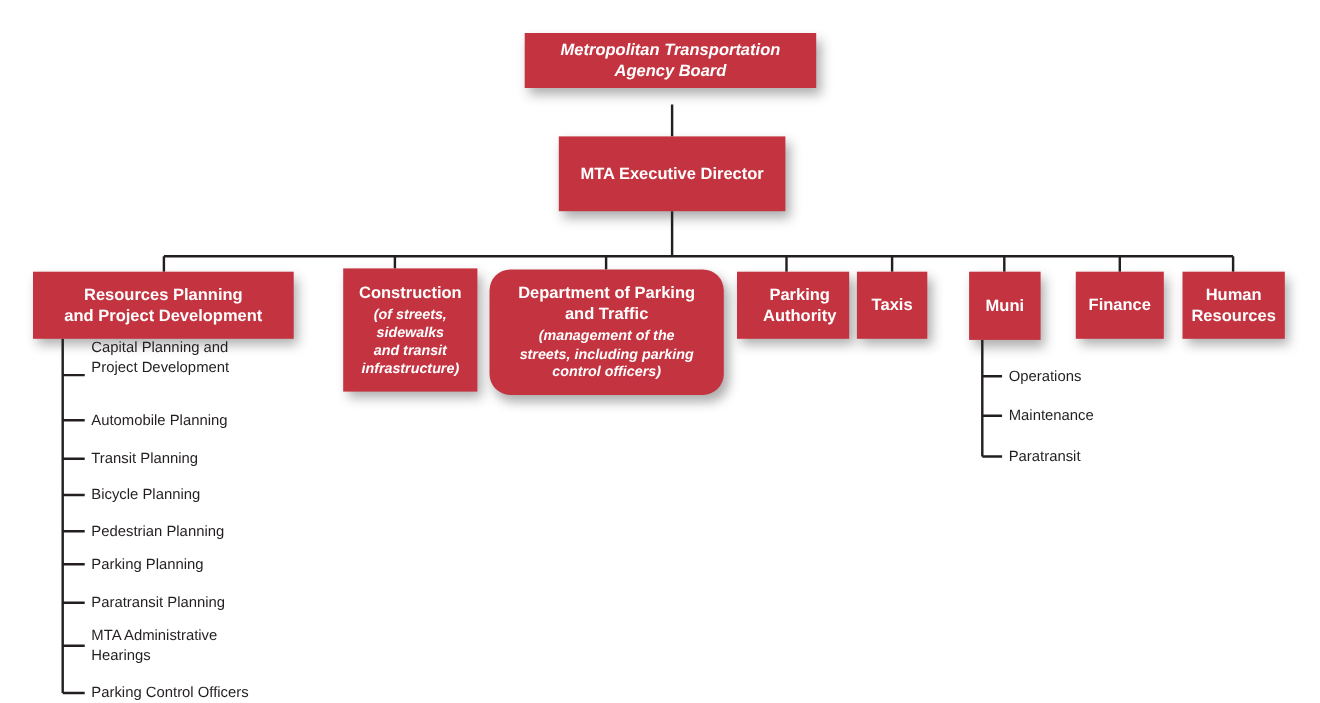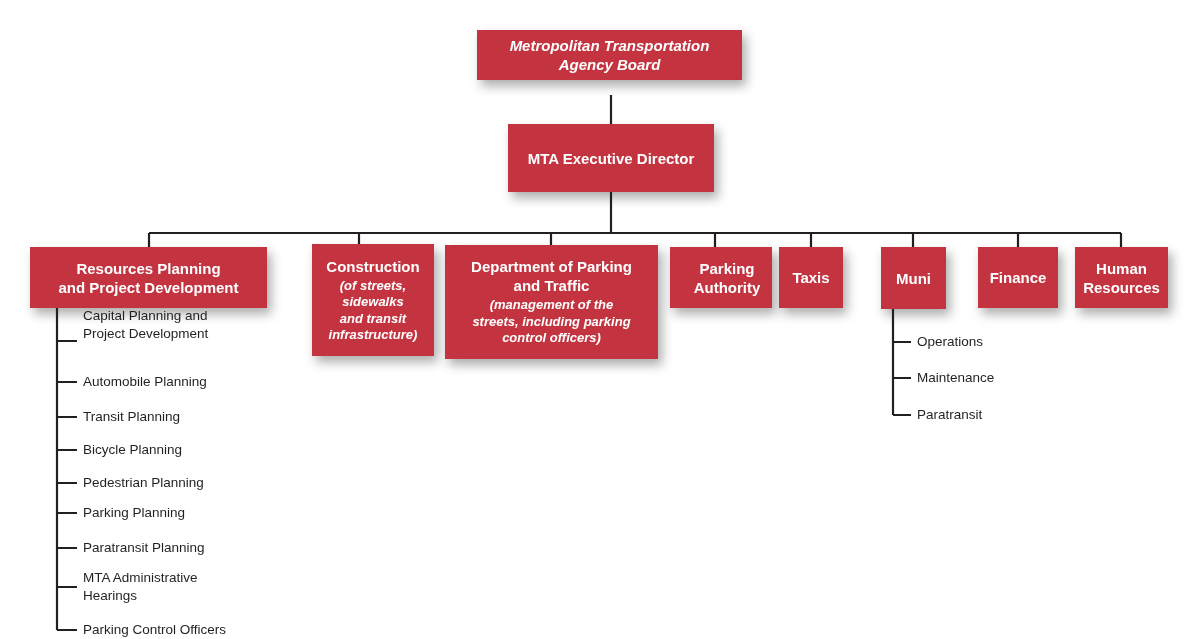--- a/index.html
+++ b/index.html
@@ -18,21 +18,21 @@
     text-align:center;font-weight:bold;font-size:15px;line-height:19px;
     white-space:pre-line;
     box-shadow:4px 6px 10px rgba(40,40,40,0.38);
   }
   .node .t{white-space:pre-line;}
   .node .note{font-size:13px;line-height:16.5px;font-style:italic;font-weight:bold;margin-top:2px;white-space:pre-line;}
   .n-board{left:477px;top:30px;width:265px;height:50px;font-style:italic;}
   .n-exec{left:508px;top:124px;width:206px;height:68px;}
   .n-multimodal{left:30px;top:247px;width:237px;height:61px;}
   .n-construction{left:312px;top:244px;width:122px;height:112px;justify-content:center;}
-  .n-dpt{left:445px;top:245px;width:213px;height:114px;}
+  .n-dpt{left:445px;top:245px;width:213px;height:114px;border-radius:19px;}
   .n-pa{left:670px;top:247px;width:90px;height:61px;padding-left:12px;}
   .n-taxis{left:779px;top:247px;width:64px;height:61px;}
   .n-muni{left:881px;top:247px;width:65px;height:62px;}
   .n-finance{left:978px;top:247px;width:80px;height:61px;}
   .n-hr{left:1075px;top:247px;width:93px;height:61px;}
   .leaf{
     position:absolute;color:var(--leaf,#231F20);
     font-size:13.5px;line-height:18px;white-space:pre-line;
   }
   .l-left{left:83px;width:160px;}

